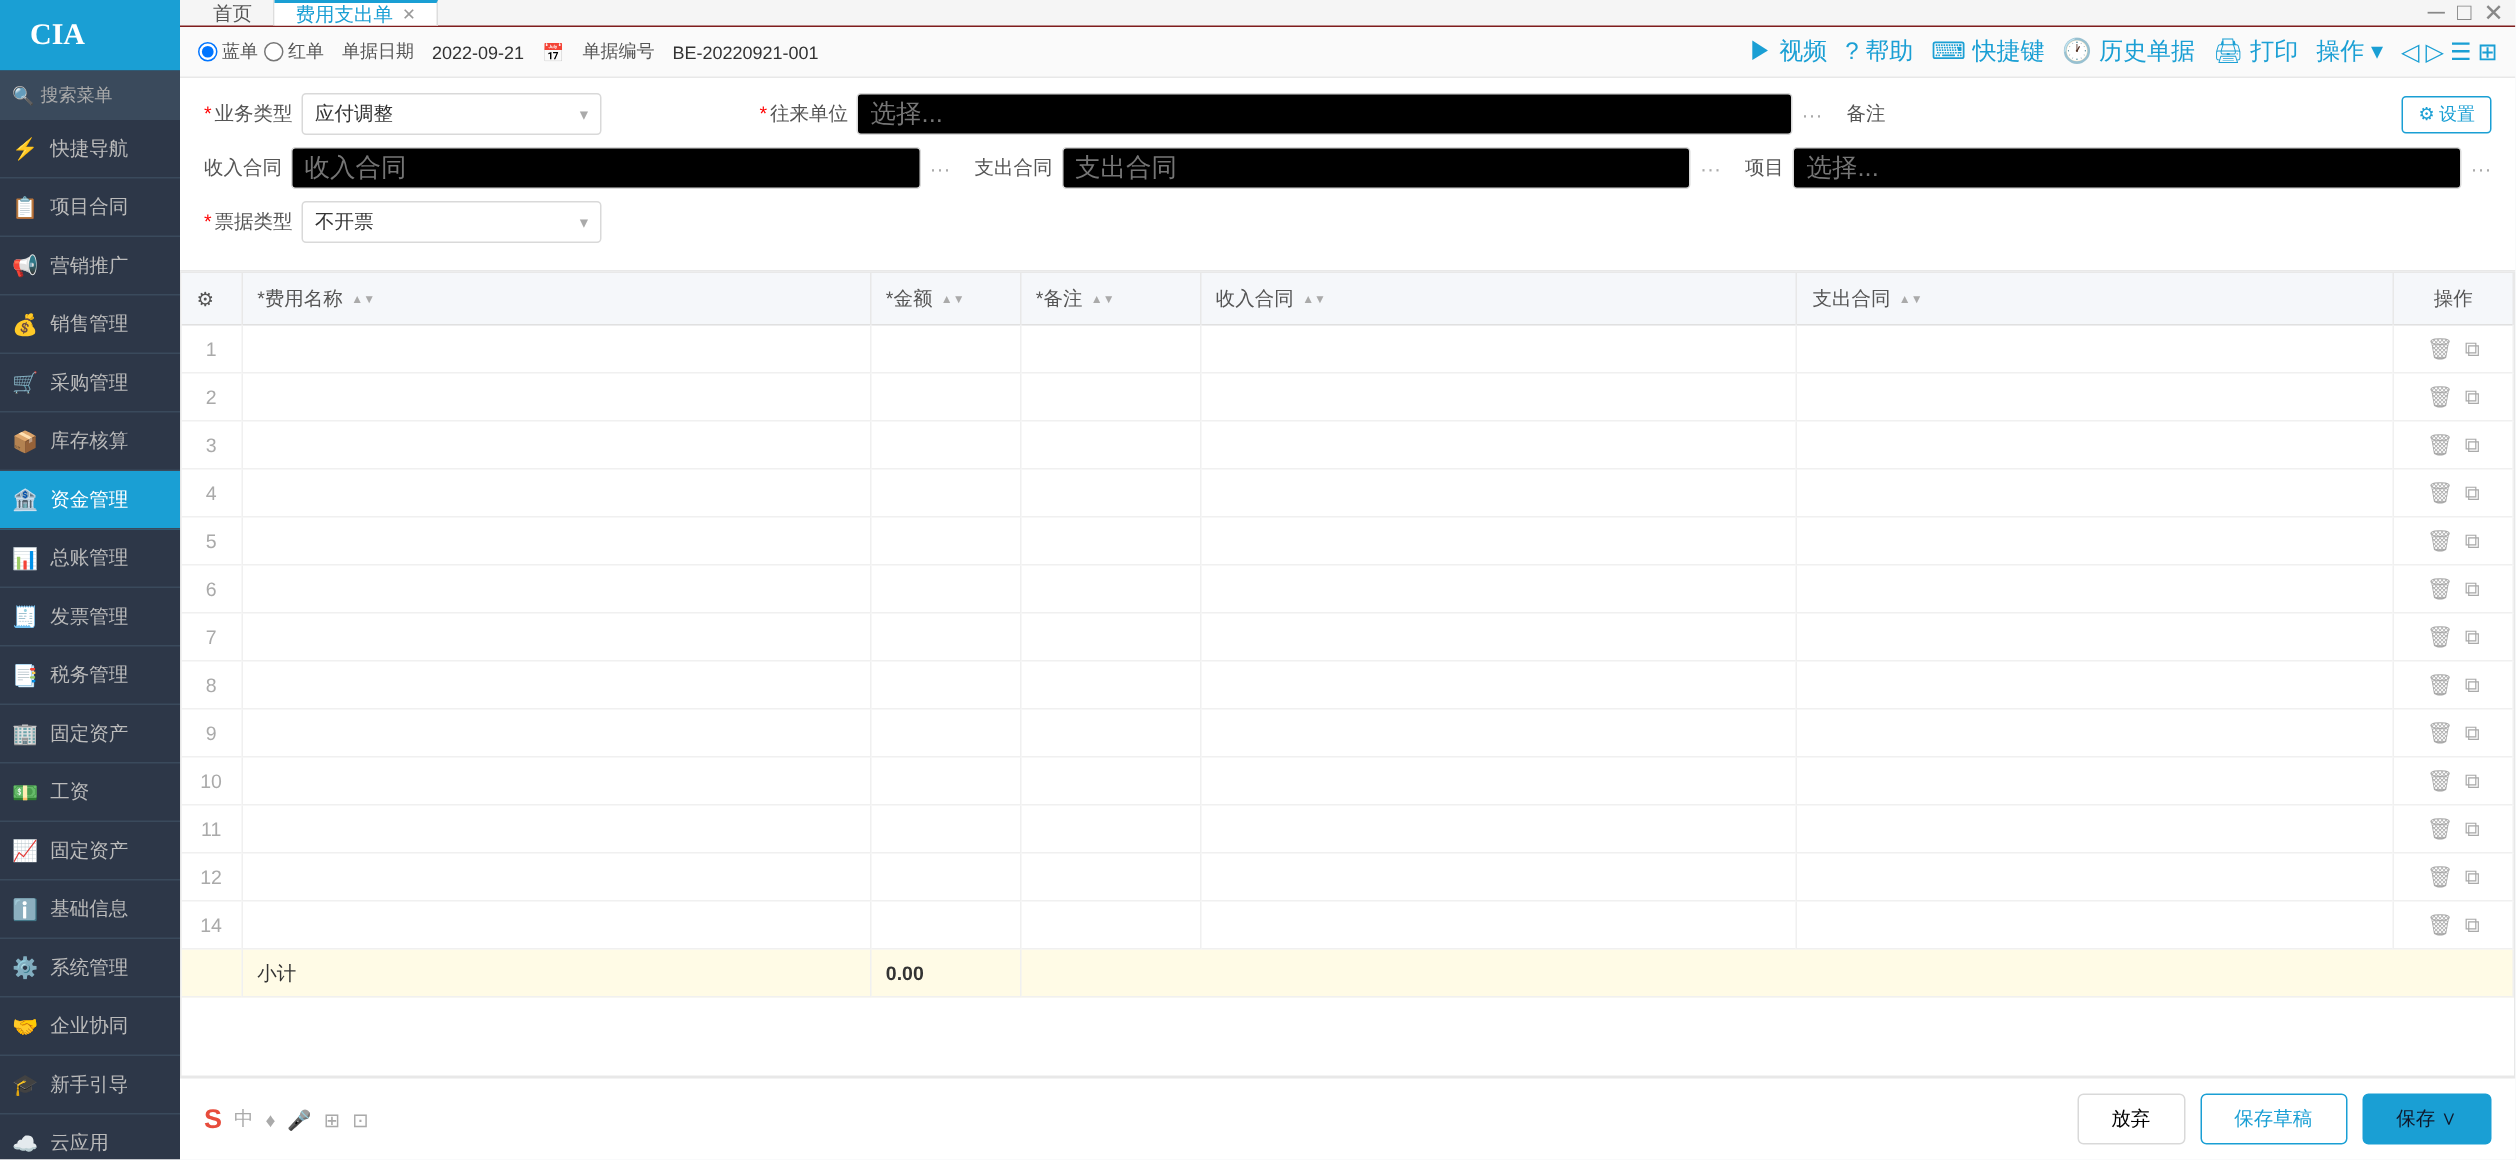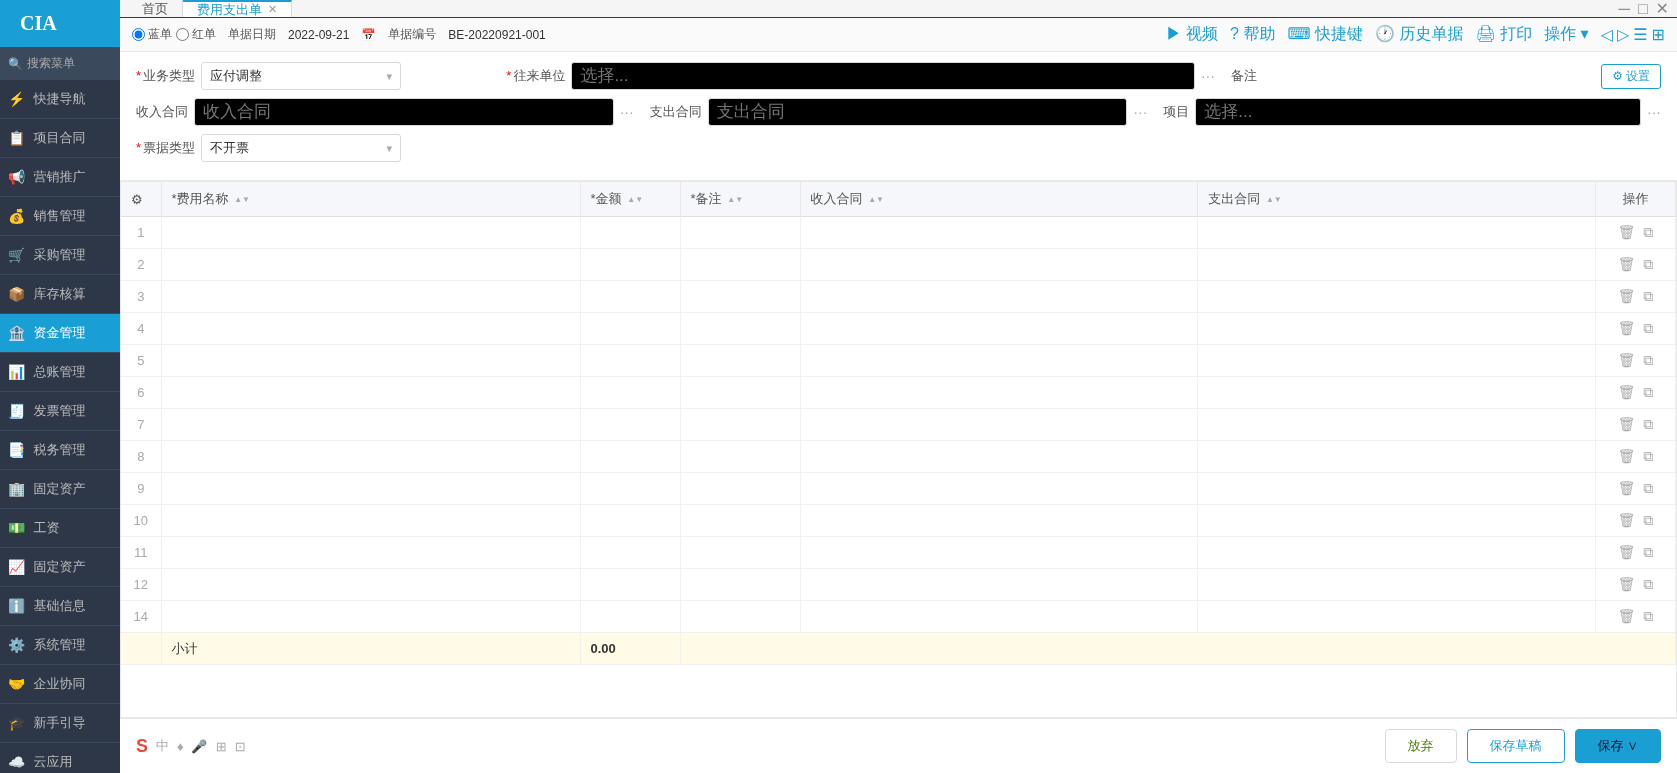--- a/index.html
+++ b/index.html
@@ -231,21 +231,21 @@
       gap: 8px;
       align-items: center;
     }
     .btn {
       padding: 7px 22px;
       border-radius: 4px;
       font-size: 13px;
       cursor: pointer;
       border: 1px solid #d9d9d9;
       background: white;
-      color: #4d7c0f;
+      color: #000000;
     }
     .btn-primary {
       background: #1a9fd4;
       color: #0f172a;
       border-color: #1a9fd4;
     }
     .btn-save-draft {
       background: white;
       border: 1px solid #1a9fd4;
       color: #1a9fd4;

